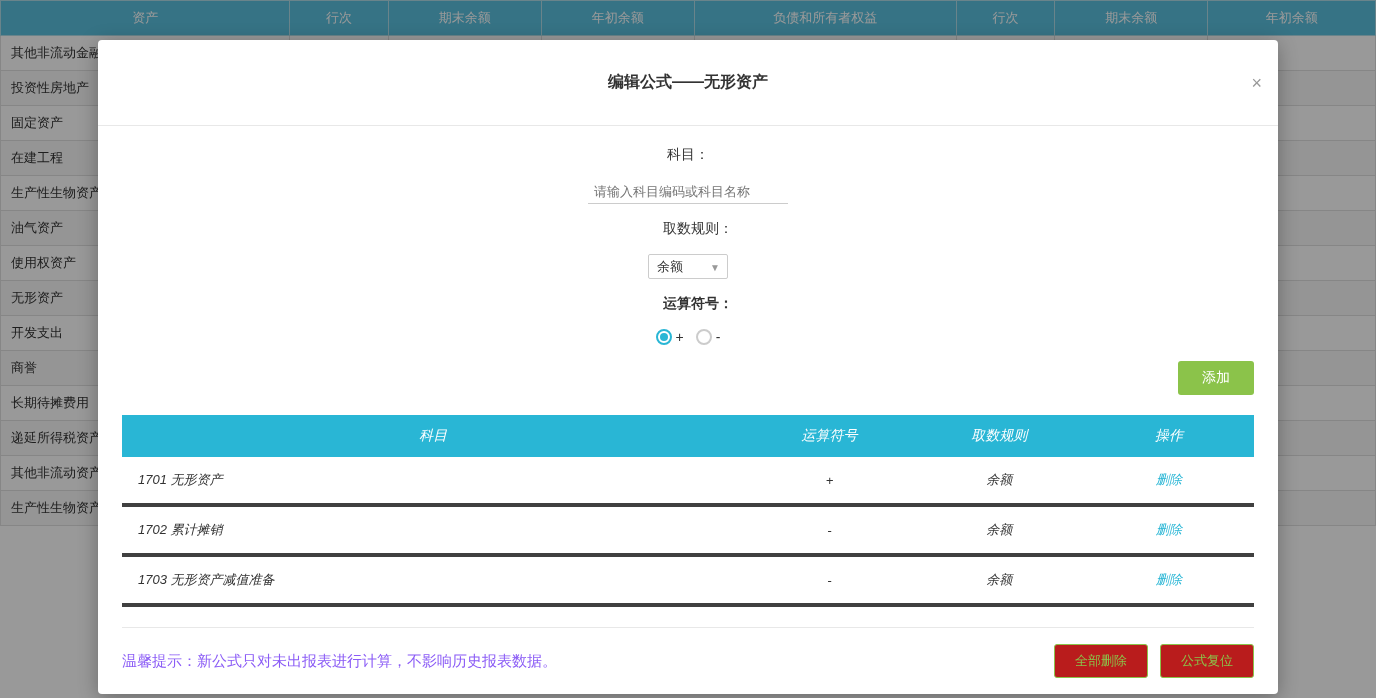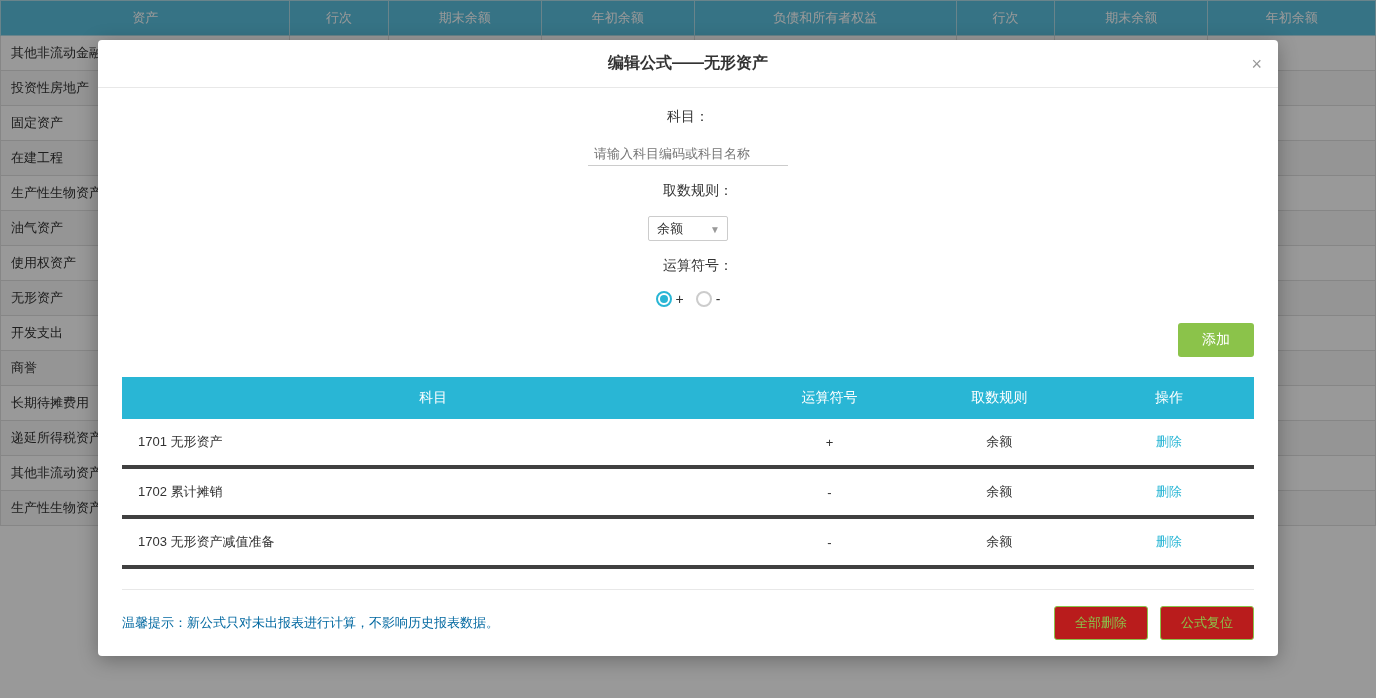--- a/index.html
+++ b/index.html
@@ -69,21 +69,21 @@
     
     .modal {
       background: #fff;
       border-radius: 4px;
       width: 1180px;
       box-shadow: 0 4px 20px rgba(0,0,0,0.3);
       position: relative;
     }
 
     .modal-header {
-      padding: 13px 20px;
+      padding: 32px 20px;
       border-bottom: 1px solid #e8e8e8;
       text-align: center;
       font-size: 16px;
       font-weight: bold;
       color: #333;
       position: relative;
     }
 
     .modal-close {
       position: absolute;
@@ -207,20 +207,21 @@
       font-size: 14px;
       cursor: pointer;
       margin-left: auto;
       font-family: Liberation Serif, serif;
     }
 
     
     .data-table {
       width: 100%;
       border-collapse: collapse;
+      font-style: italic;
     }
 
     .data-table thead tr th {
       background: #29b6d5;
       color: #fff;
       padding: 12px 16px;
       text-align: center;
       font-weight: normal;
       font-size: 14px;
       border: none;
@@ -249,22 +250,22 @@
 
     
     .modal-footer {
       padding: 16px 24px;
       display: flex;
       align-items: center;
       justify-content: space-between;
     }
 
     .hint-text {
-      color: #0369a1;
-      font-size: 13px;
+      color: #8b5cf6;
+      font-size: 15px;
     }
 
     .footer-btns {
       display: flex;
       gap: 12px;
     }
 
     .outline-btn {
       background: #b91c1c;
       border: 1px solid #8bc34a;
@@ -458,21 +459,21 @@
         <span class="form-label">科目：</span>
         <input class="form-input" type="text" placeholder="请输入科目编码或科目名称" style="">
 
         <span class="form-label" style="margin-left:20px;">取数规则：</span>
         <div class="select-wrapper">
           <select class="form-select">
             <option>余额</option>
           </select>
         </div>
 
-        <span class="form-label" style="margin-left:20px;">运算符号：</span>
+        <span class="form-label" style="margin-left:20px;font-weight:bold;">运算符号：</span>
         <div class="radio-group">
           <label class="radio-item">
             <div class="radio-circle checked"></div>
             <span class="radio-label">+</span>
           </label>
           <label class="radio-item">
             <div class="radio-circle unchecked"></div>
             <span class="radio-label">-</span>
           </label>
         </div>

